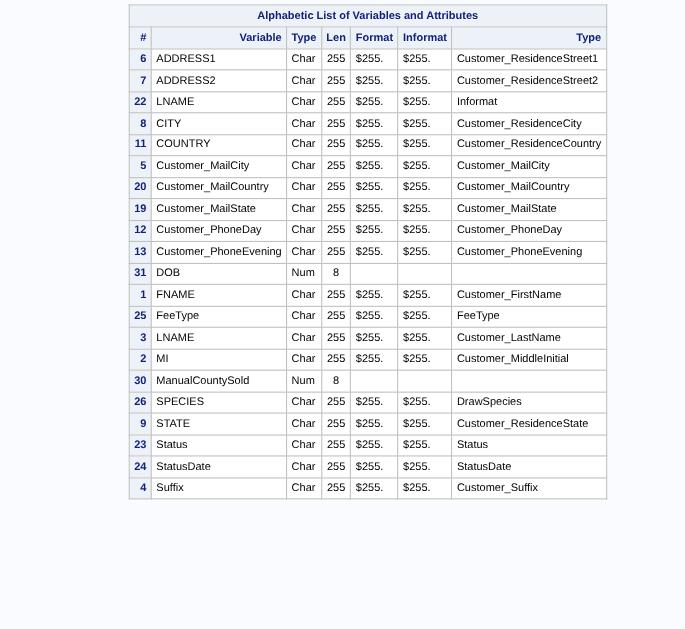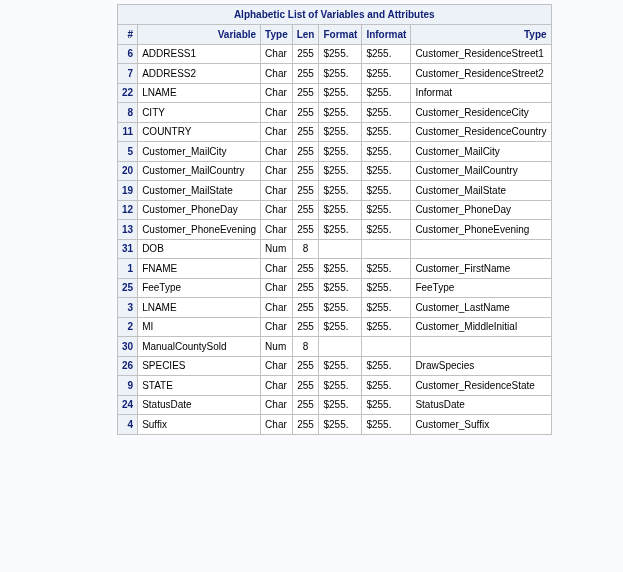--- a/index.html
+++ b/index.html
@@ -240,20 +240,29 @@
         <tr>
           <td class="rowhdr">9</td>
           <td>STATE</td>
           <td>Char</td>
           <td class="r">255</td>
           <td>$255.</td>
           <td>$255.</td>
           <td>Customer_ResidenceState</td>
         </tr>
         <tr>
+          <td class="rowhdr">23</td>
+          <td>Status</td>
+          <td>Char</td>
+          <td class="r">255</td>
+          <td>$255.</td>
+          <td>$255.</td>
+          <td>Status</td>
+        </tr>
+        <tr>
           <td class="rowhdr">24</td>
           <td>StatusDate</td>
           <td>Char</td>
           <td class="r">255</td>
           <td>$255.</td>
           <td>$255.</td>
           <td>StatusDate</td>
         </tr>
         <tr>
           <td class="rowhdr">4</td>

